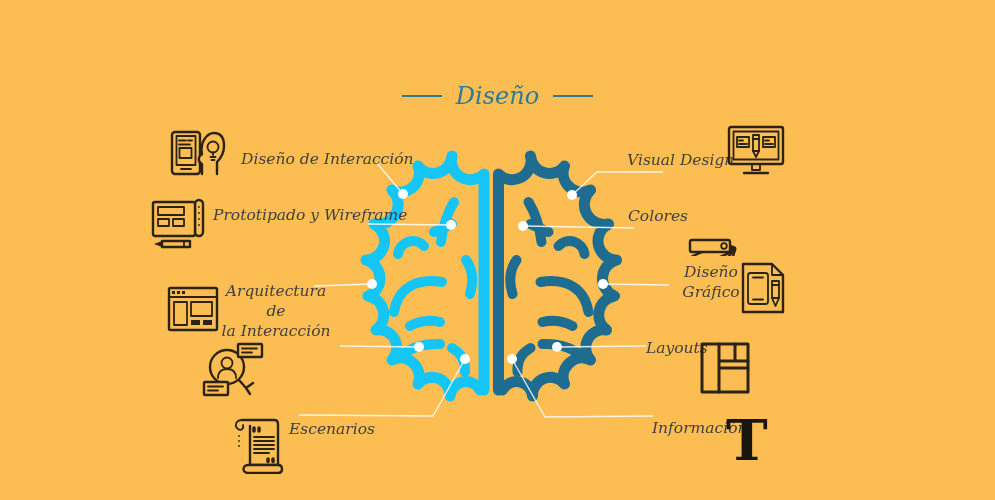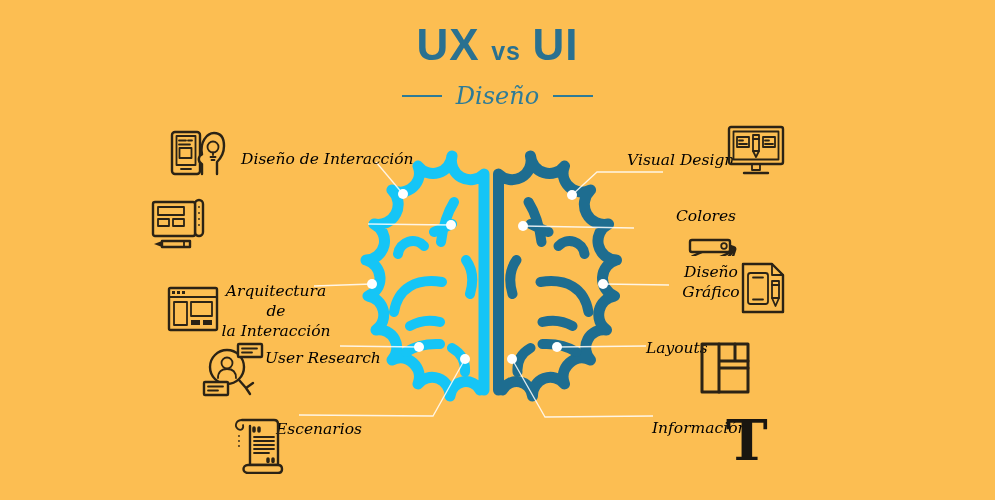--- a/index.html
+++ b/index.html
@@ -24,21 +24,21 @@
     font-family:"DejaVu Serif", serif; font-style:italic;
     font-size:24px; color:#2d7b97;
   }
   
   .brain{position:absolute; left:348px; top:140px; z-index:1; overflow:visible;}
   .overlay{position:absolute; left:0; top:0; z-index:2; pointer-events:none;}
   .icon{position:absolute; z-index:3;}
   .label{
     position:absolute; z-index:3;
     font-family:"DejaVu Serif", serif; font-style:italic;
-    font-size:15.5px; color:#000000; line-height:1.3; white-space:pre-line;
+    font-size:15.5px; color:#404040; line-height:1.3; white-space:pre-line;
   }
   .label.center{text-align:center;}
   .typo-t{
     position:absolute; z-index:3;
     font-family:"DejaVu Serif", serif; font-weight:bold;
     font-size:56px; line-height:1; color:#191610;
   }
   
   .hemi{fill:none; stroke-linecap:round; stroke-linejoin:round;}
   .hemi.outline{stroke-width:11;}
@@ -52,25 +52,20 @@
   .ic{fill:none; stroke:#2b2315; stroke-width:2.4; stroke-linecap:round; stroke-linejoin:round;}
   .ic.thin{stroke-width:1.8;}
   .ic.fillbg{fill:#fcbe52;}
   .ic.solid{fill:#2b2315; stroke:none;}
 </style>
 </head>
 <body>
 
 <div class="stage">
 
-  <div class="title">
-    <span class="t-big">UX</span>
-    <span class="t-vs">vs</span>
-    <span class="t-big">UI</span>
-  </div>
   <div class="subtitle">
     <span class="dash"></span>
     <span class="word">Diseño</span>
     <span class="dash"></span>
   </div>
 
   <svg class="brain" width="300" height="272" viewBox="0 0 300 272">
     <g>
       <path class="hemi outline ux-col" d="M136 250 L136 34
         A19 19 0 0 1 104 16 A19 19 0 0 1 70 26 A19 19 0 0 1 44 50
@@ -124,27 +119,27 @@
       <circle class="dot" cx="465" cy="359" r="5"></circle>
       <circle class="dot" cx="572" cy="195" r="5"></circle>
       <circle class="dot" cx="523" cy="226" r="5"></circle>
       <circle class="dot" cx="603" cy="284" r="5"></circle>
       <circle class="dot" cx="557" cy="347" r="5"></circle>
       <circle class="dot" cx="512" cy="359" r="5"></circle>
     </g>
   </svg>
 
   <div class="label" style="left:241px; top:149px;">Diseño de Interacción</div>
+  <div class="label" style="left:213px; top:205px;">Prototipado y Wireframe</div>
   <div class="label center" style="left:221px; top:281px; width:110px;">Arquitectura de
 la Interacción</div>
-  <div class="label" style="left:265px; top:348px;">User Research</div>
-  <div class="label" style="left:276px; top:419px;">Escenarios</div>
+  <div class="label" style="left:289px; top:419px;">Escenarios</div>
 
   <div class="label" style="left:627px; top:150px;">Visual Design</div>
-  <div class="label" style="left:628px; top:206px;margin-left:48px;">Colores</div>
+  <div class="label" style="left:628px; top:206px;">Colores</div>
   <div class="label center" style="left:675px; top:262px; width:72px;">Diseño
 Gráfico</div>
   <div class="label" style="left:646px; top:338px;">Layouts</div>
   <div class="label" style="left:652px; top:418px;">Información</div>
 
   <svg class="icon" style="left:168px; top:122px;" width="58" height="58" viewBox="0 0 58 58">
     <rect class="ic" x="4" y="10" width="28" height="42" rx="3"></rect>
     <rect class="ic thin" x="8.5" y="14" width="19" height="29"></rect>
     <path class="ic thin" d="M11 18.5 H18 M20 18.5 H24 M11 22.5 H22"></path>
     <rect class="ic thin" x="11.5" y="26" width="12" height="10"></rect>

